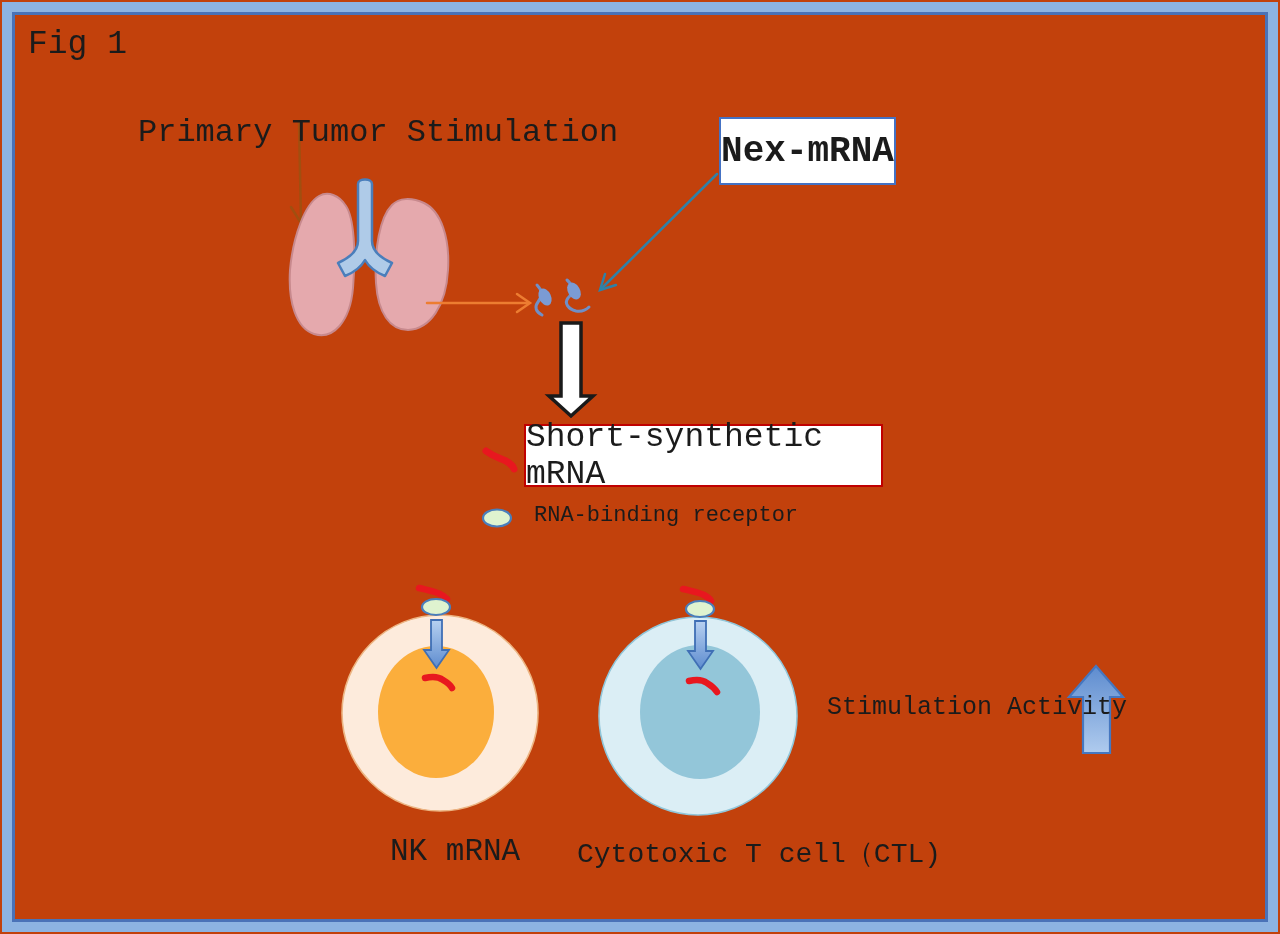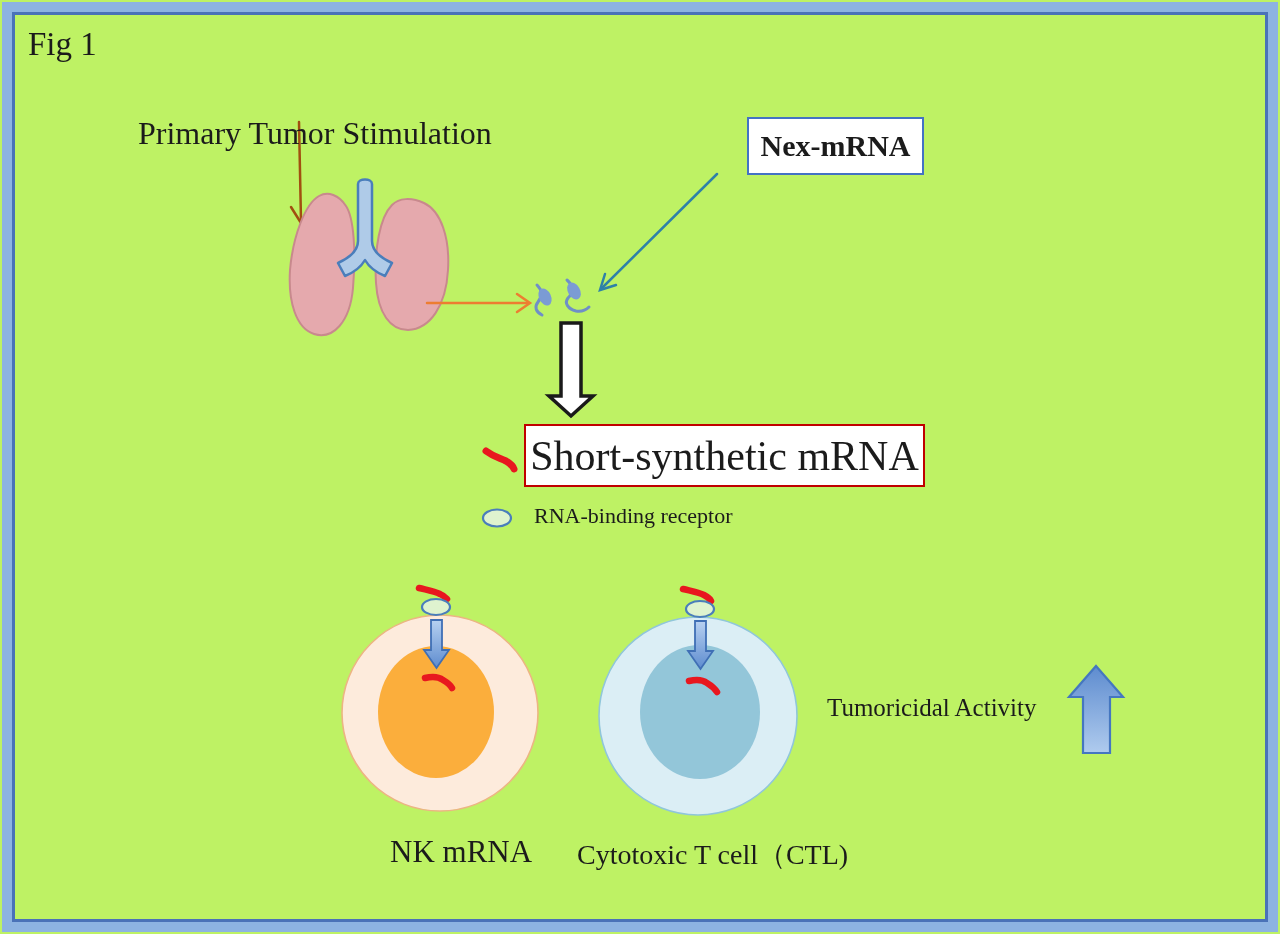--- a/index.html
+++ b/index.html
@@ -1,32 +1,32 @@
 <!DOCTYPE html>
 <html><head>
 <meta charset="utf-8">
 <style>
   html,body{margin:0;padding:0;background:#ffffff;}
   .canvas{
-    position:relative;width:1280px;height:934px;background:#bef264;overflow:hidden;
-    font-family:Liberation Serif, serif;color:#1b1b1b;
+    position:relative;width:1280px;height:934px;background:#c2410c;overflow:hidden;
+    font-family:Liberation Mono, monospace;color:#1b1b1b;
   }
   .border-band{position:absolute;left:2px;top:2px;right:2px;bottom:2px;border:10px solid #8DB3E2;pointer-events:none;z-index:0;}
   .border-line{position:absolute;left:12px;top:12px;right:12px;bottom:12px;border:3px solid #4A72B8;pointer-events:none;z-index:0;}
   .diagram-svg{position:absolute;left:0;top:0;z-index:1;}
   .t{position:absolute;z-index:2;white-space:nowrap;line-height:1.15;}
   .fig-label{left:28px;top:26px;font-size:33px;}
   .heading{left:138px;top:84px;font-size:32px;margin-top:31px;}
   .legend-label{left:534px;top:503px;font-size:22px;}
   .nk-label{left:390px;top:834px;font-size:31px;}
   .ctl-label{left:577px;top:839px;font-size:28px;}
   .activity-label{left:827px;top:694px;font-size:25px;}
   .box{position:absolute;z-index:2;display:flex;align-items:center;justify-content:center;background:#ffffff;box-sizing:border-box;}
-  .nex-box{left:747px;top:117px;width:177px;height:58px;border:2.5px solid #4472C4;font-size:30px;font-weight:bold;}
-  .short-box{left:524px;top:424px;width:401px;height:63px;border:2.5px solid #C00000;font-size:42px;}
+  .nex-box{left:719px;top:117px;width:177px;height:68px;border:2.5px solid #4472C4;font-size:36px;font-weight:bold;}
+  .short-box{left:524px;top:424px;width:359px;height:63px;border:2.5px solid #C00000;font-size:33px;}
 </style>
 </head>
 <body>
 
 <div class="canvas">
 
   <div class="border-band"></div>
   <div class="border-line"></div>
 
   <svg class="diagram-svg" width="1280" height="934" viewBox="0 0 1280 934">
@@ -103,15 +103,15 @@
     <span>Nex-mRNA</span>
   </div>
 
   <div class="box short-box">
     <span>Short-synthetic mRNA</span>
   </div>
 
   <div class="t legend-label">RNA-binding receptor</div>
   <div class="t nk-label">NK mRNA</div>
   <div class="t ctl-label">Cytotoxic T cell（CTL)</div>
-  <div class="t activity-label">Tumoricidal Activity</div>
+  <div class="t activity-label">Stimulation Activity</div>
 
 </div>
 
 </body></html>

